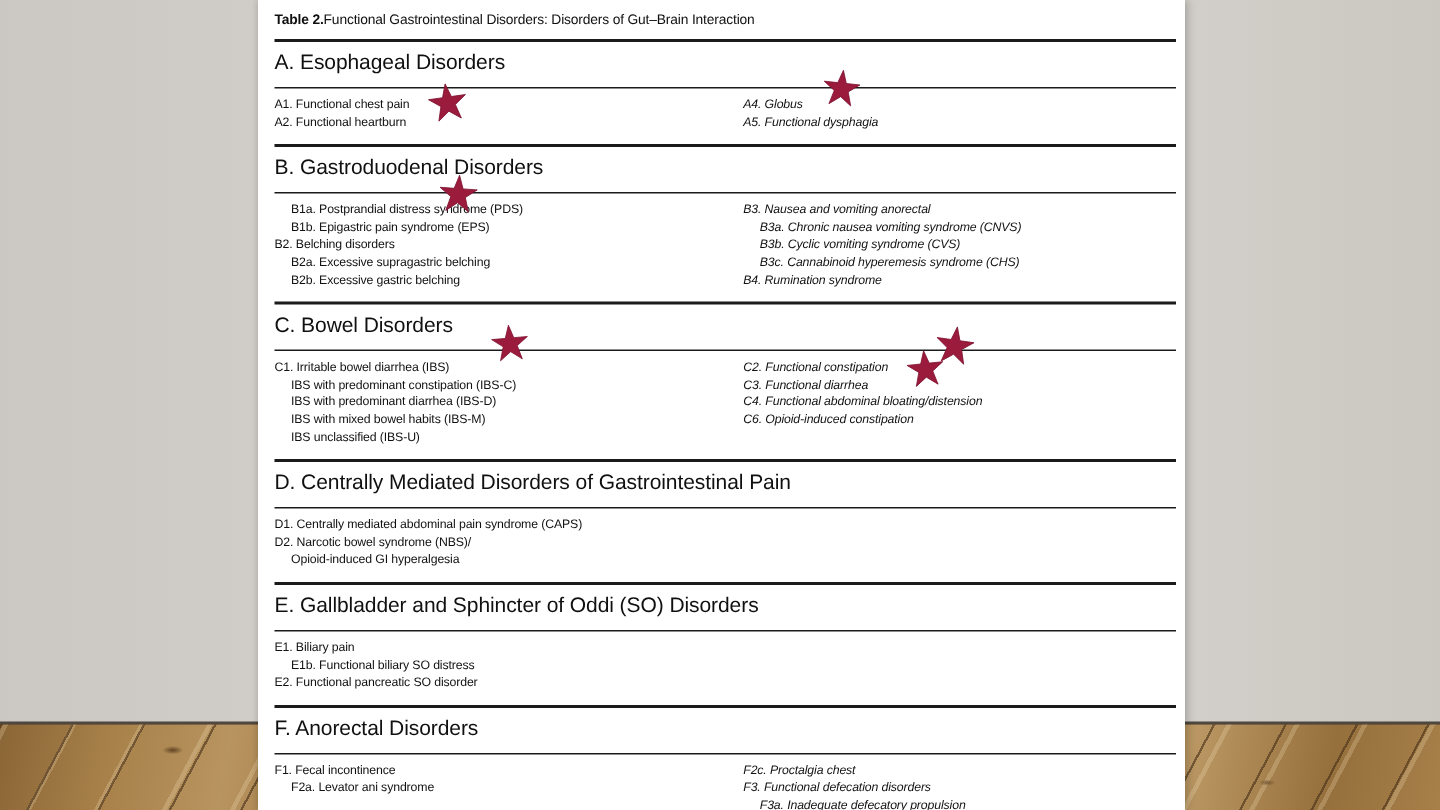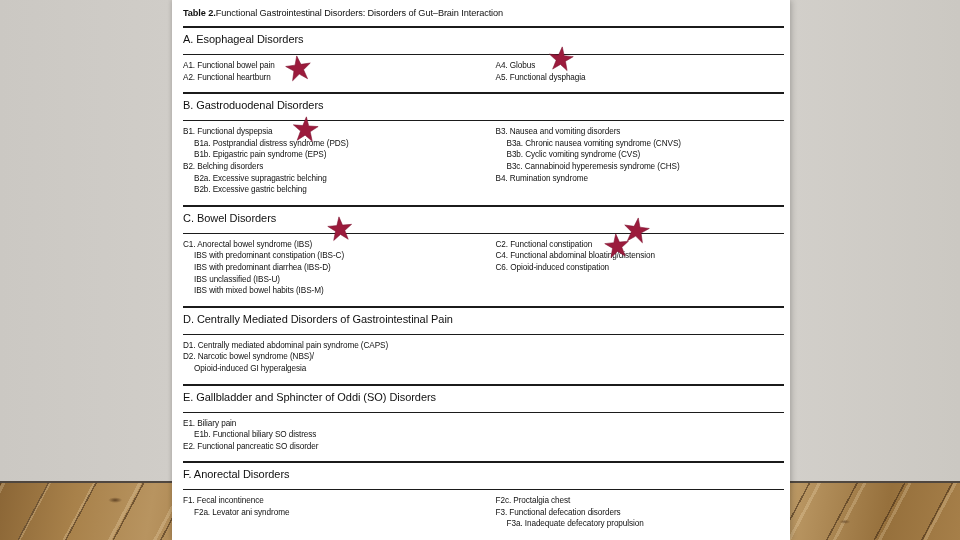--- a/index.html
+++ b/index.html
@@ -89,35 +89,35 @@
   .caption {
     font-size: 9.2px;
     color: #101010;
     line-height: 13px;
     letter-spacing: -0.1px;
     padding: 2px 0 3px 0;
   }
   .caption .lbl { font-weight: bold; }
 
   .section-head {
-    font-size: 11px;
+    font-size: 14px;
     color: #101010;
     padding: 5px 0 6px 0;
     letter-spacing: -0.05px;
   }
 
   .block {
     padding: 5px 0 6px 0;
     display: flex;
   }
   .col {
     width: 50%;
     box-sizing: border-box;
   }
-  .col.right { padding-left: 12px; }
+  .col.right { padding-left: 12px; font-style: italic; }
 
   .entry {
     font-size: 8.2px;
     color: #111111;
     line-height: 11.6px;
     white-space: nowrap;
     letter-spacing: -0.08px;
   }
   .lv1 { padding-left: 0px; }
   .lv2 { padding-left: 11px; }
@@ -146,61 +146,61 @@
       <div class="caption">
         <span class="lbl">Table 2.</span><span>Functional Gastrointestinal Disorders: Disorders of Gut–Brain Interaction</span>
       </div>
 
       <div id="sections">
           <div class="rule-thick"></div>
           <div class="section-head">A. Esophageal Disorders</div>
           <div class="rule-thin"></div>
           <div class="block">
             <div class="col left">
-              <div class="entry lv1">A1. Functional bowel pain</div>
+              <div class="entry lv1">A1. Functional chest pain</div>
               <div class="entry lv1">A2. Functional heartburn</div>
             </div>
             <div class="col right">
               <div class="entry lv1">A4. Globus</div>
               <div class="entry lv1">A5. Functional dysphagia</div>
             </div>
           </div>
           <div class="rule-thick"></div>
           <div class="section-head">B. Gastroduodenal Disorders</div>
           <div class="rule-thin"></div>
           <div class="block">
             <div class="col left">
-              <div class="entry lv1">B1. Functional dyspepsia</div>
               <div class="entry lv2">B1a. Postprandial distress syndrome (PDS)</div>
               <div class="entry lv2">B1b. Epigastric pain syndrome (EPS)</div>
               <div class="entry lv1">B2. Belching disorders</div>
               <div class="entry lv2">B2a. Excessive supragastric belching</div>
               <div class="entry lv2">B2b. Excessive gastric belching</div>
             </div>
             <div class="col right">
-              <div class="entry lv1">B3. Nausea and vomiting disorders</div>
+              <div class="entry lv1">B3. Nausea and vomiting anorectal</div>
               <div class="entry lv2">B3a. Chronic nausea vomiting syndrome (CNVS)</div>
               <div class="entry lv2">B3b. Cyclic vomiting syndrome (CVS)</div>
               <div class="entry lv2">B3c. Cannabinoid hyperemesis syndrome (CHS)</div>
               <div class="entry lv1">B4. Rumination syndrome</div>
             </div>
           </div>
           <div class="rule-thick"></div>
           <div class="section-head">C. Bowel Disorders</div>
           <div class="rule-thin"></div>
           <div class="block">
             <div class="col left">
-              <div class="entry lv1">C1. Anorectal bowel syndrome (IBS)</div>
+              <div class="entry lv1">C1. Irritable bowel diarrhea (IBS)</div>
               <div class="entry lv2">IBS with predominant constipation (IBS-C)</div>
               <div class="entry lv2">IBS with predominant diarrhea (IBS-D)</div>
+              <div class="entry lv2">IBS with mixed bowel habits (IBS-M)</div>
               <div class="entry lv2">IBS unclassified (IBS-U)</div>
-              <div class="entry lv2">IBS with mixed bowel habits (IBS-M)</div>
             </div>
             <div class="col right">
               <div class="entry lv1">C2. Functional constipation</div>
+              <div class="entry lv1">C3. Functional diarrhea</div>
               <div class="entry lv1">C4. Functional abdominal bloating/distension</div>
               <div class="entry lv1">C6. Opioid-induced constipation</div>
             </div>
           </div>
           <div class="rule-thick"></div>
           <div class="section-head">D. Centrally Mediated Disorders of Gastrointestinal Pain</div>
           <div class="rule-thin"></div>
           <div class="block">
             <div class="col left">
               <div class="entry lv1">D1. Centrally mediated abdominal pain syndrome (CAPS)</div>

